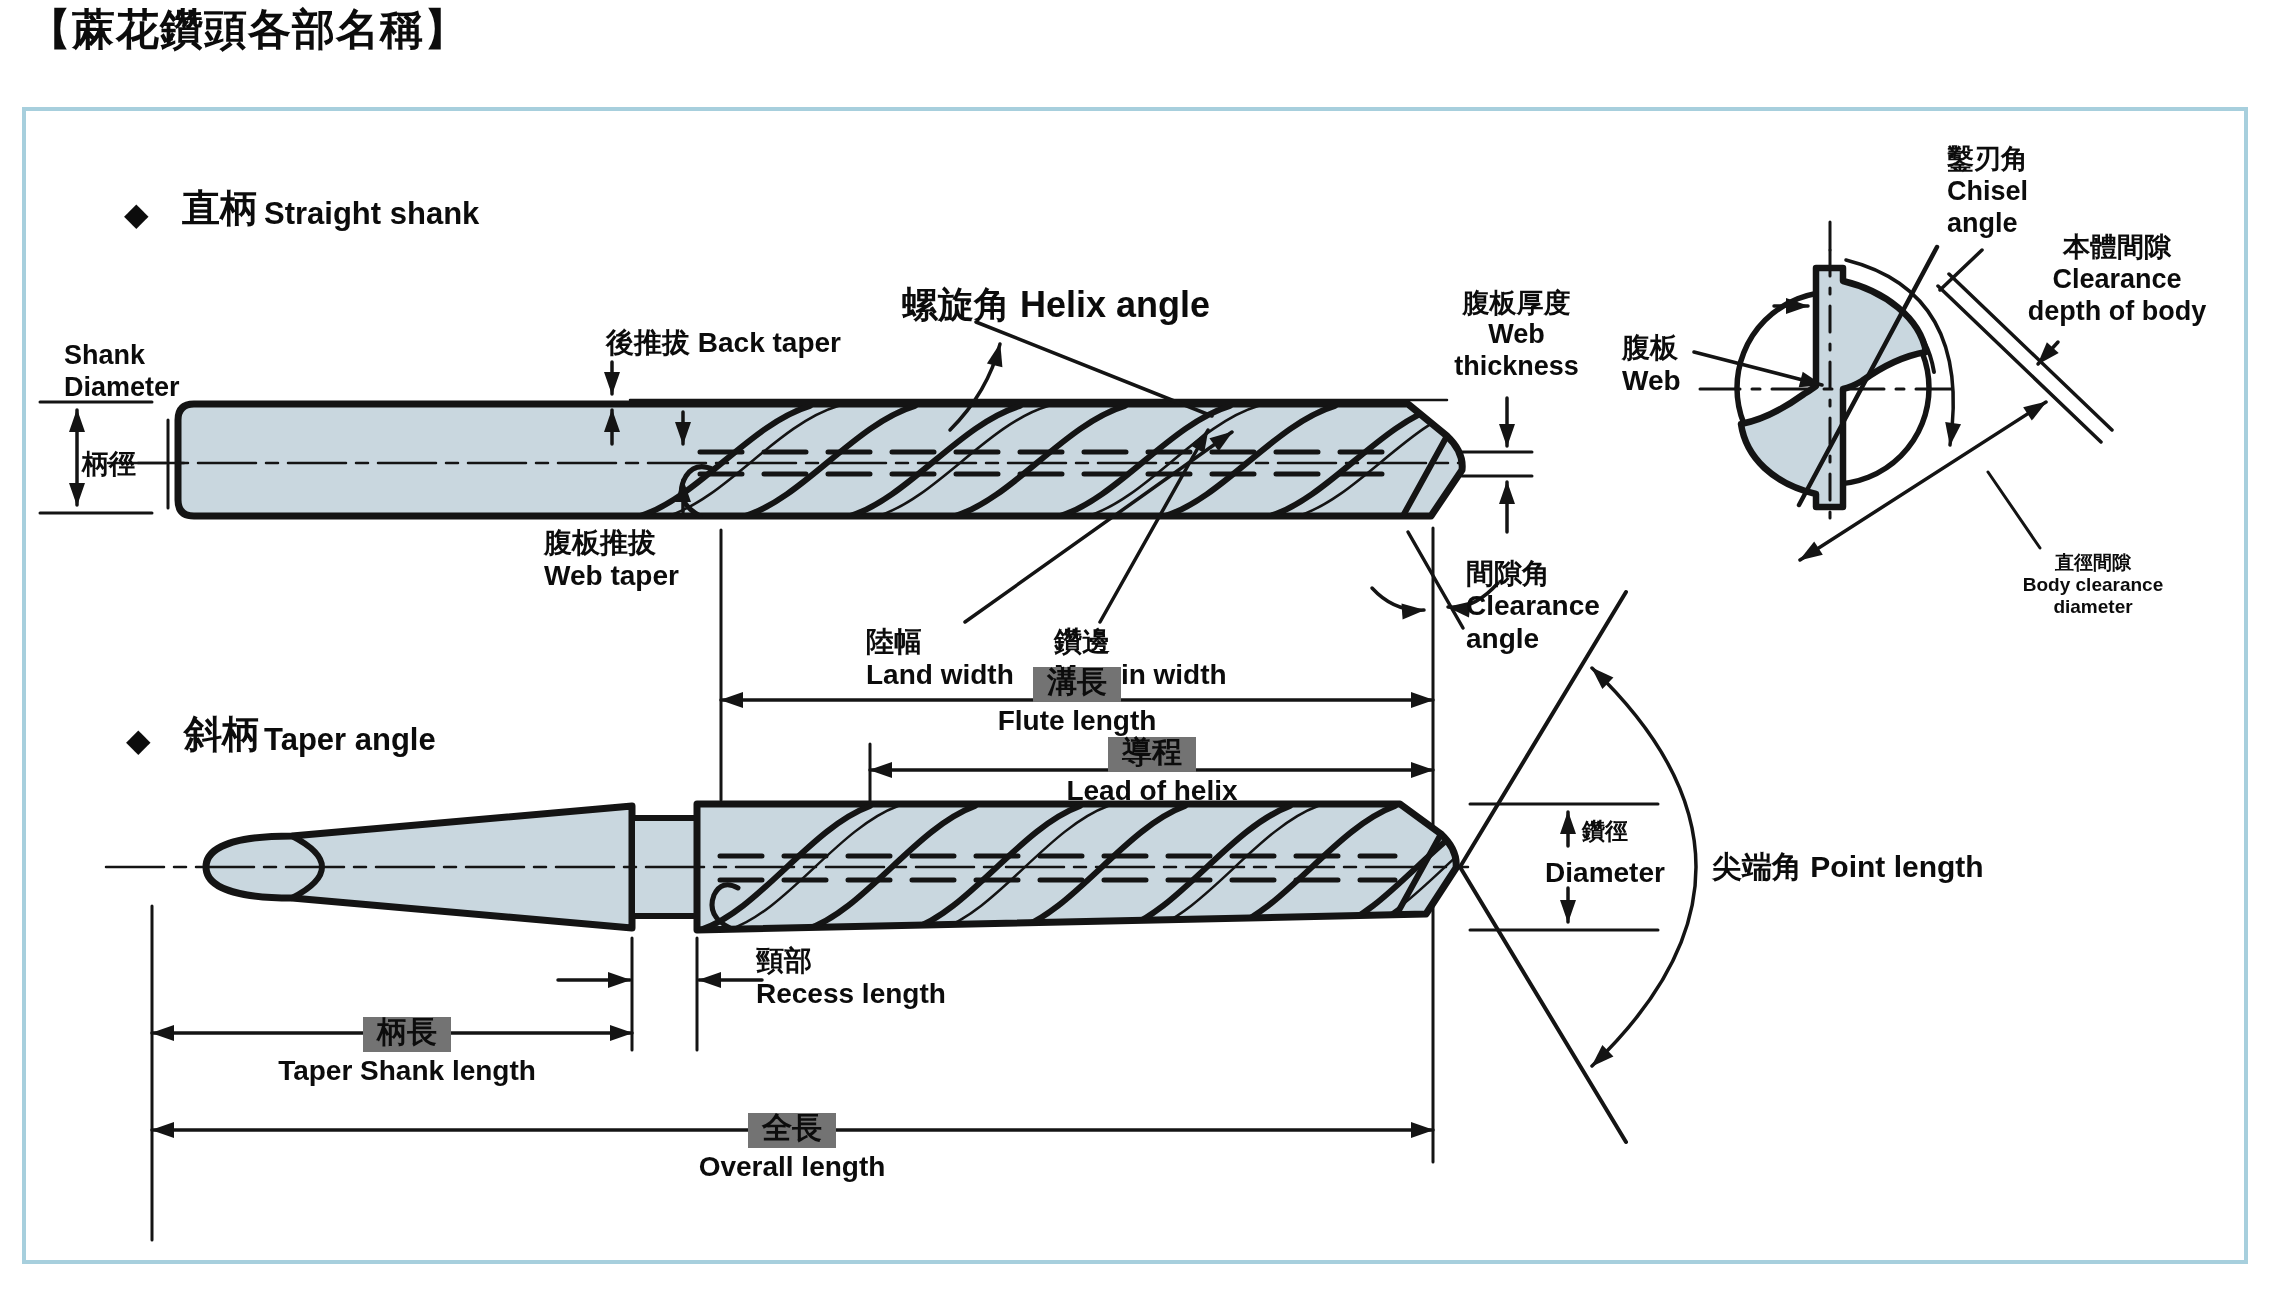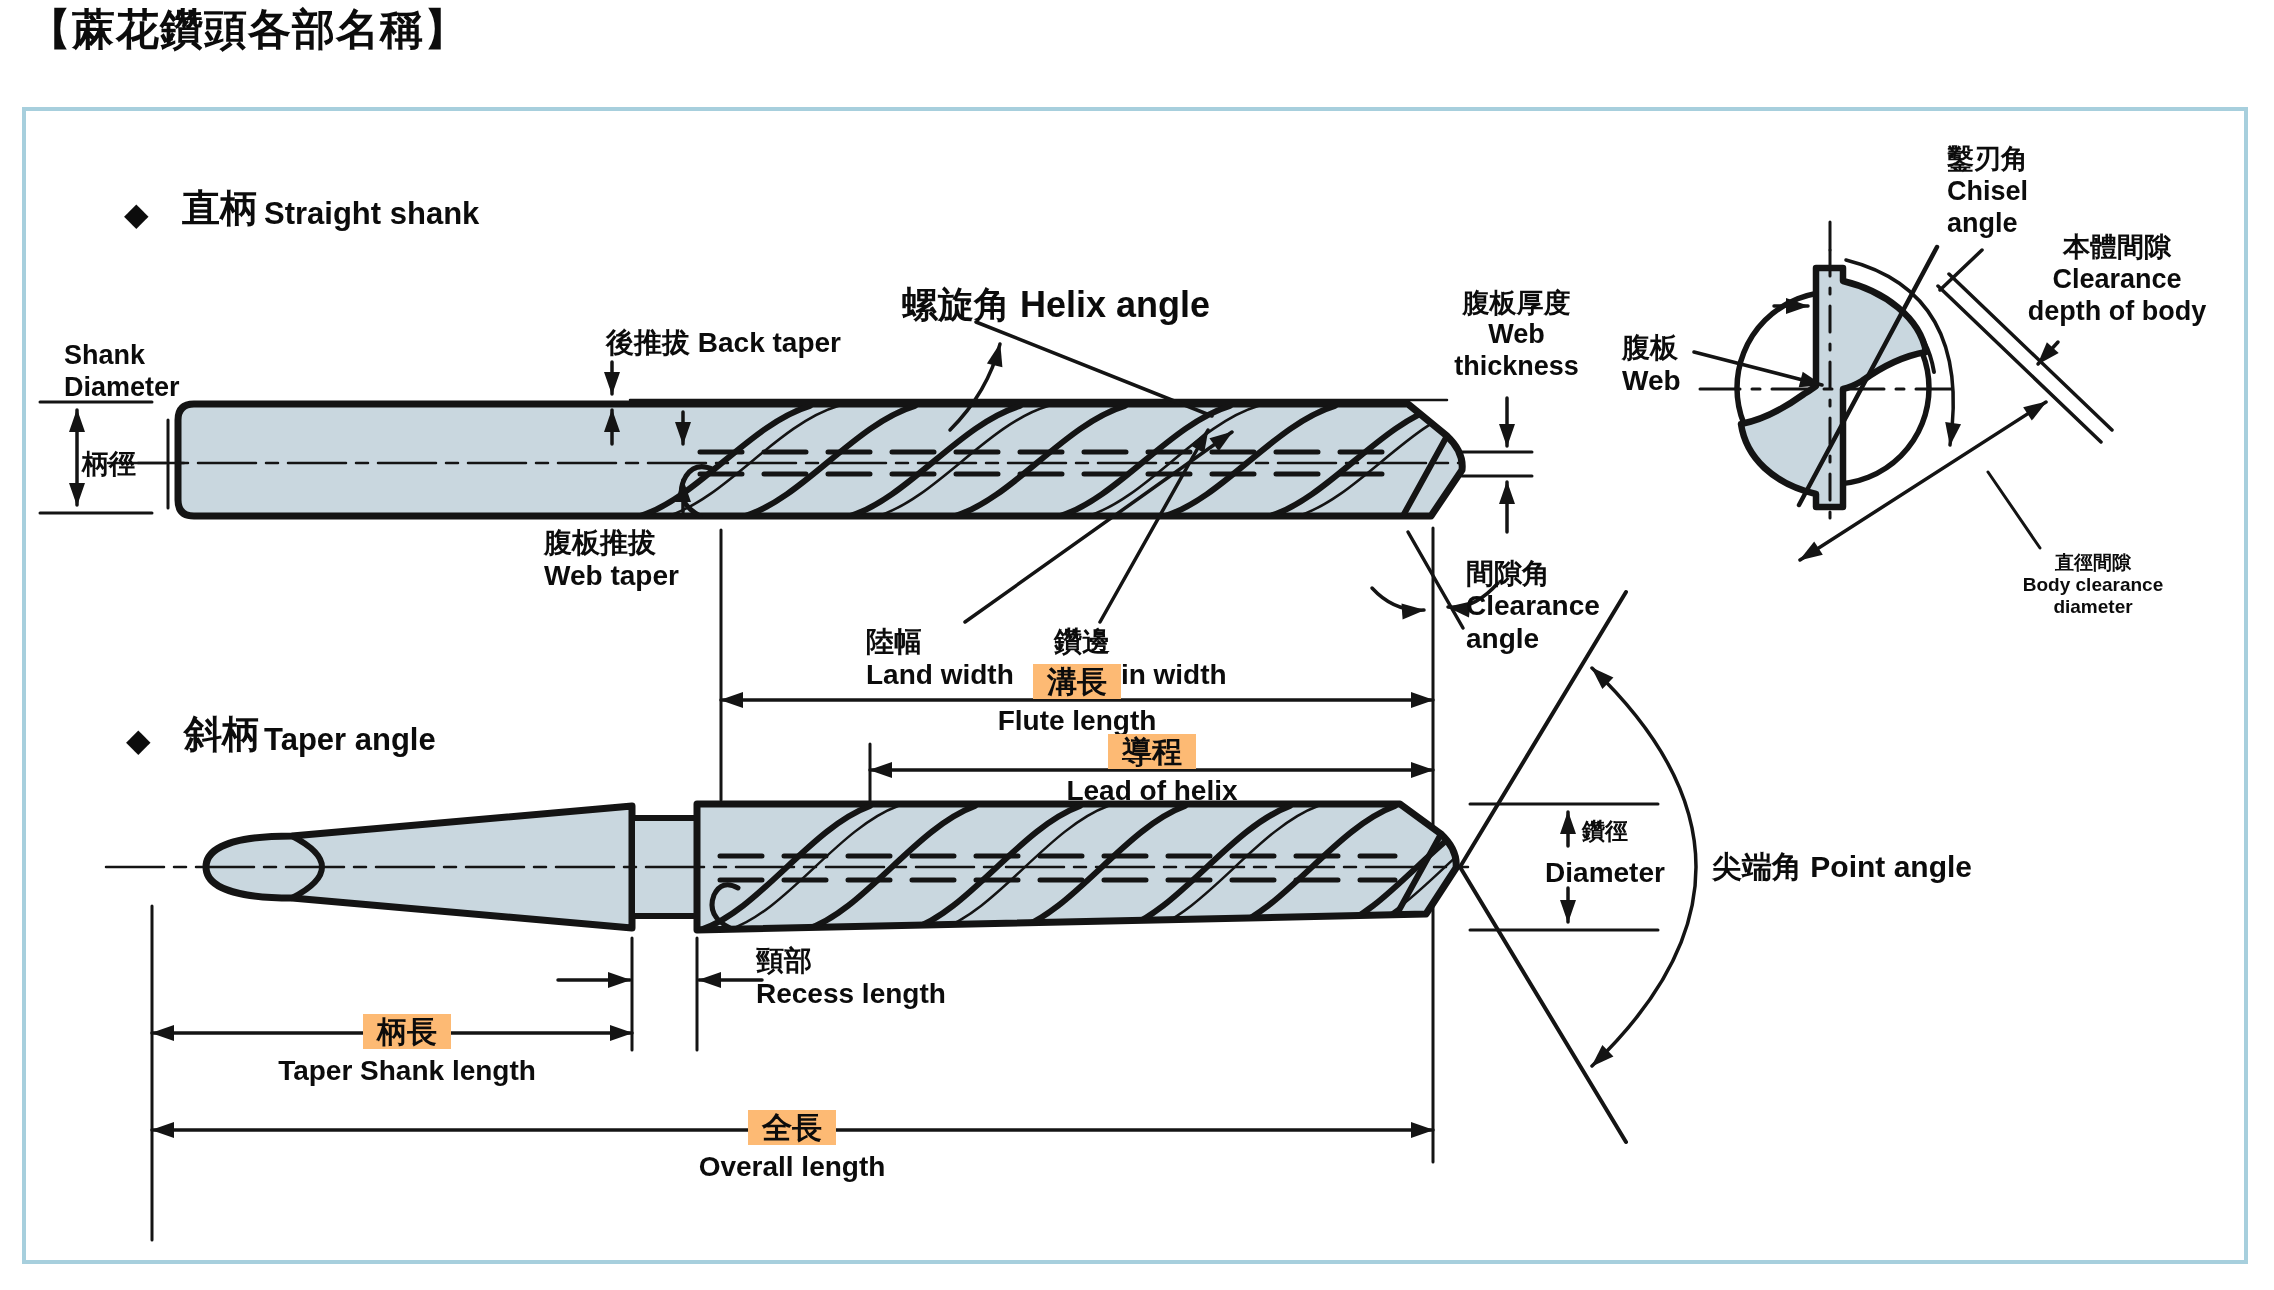--- a/index.html
+++ b/index.html
@@ -2,21 +2,21 @@
 <html><head>
 <meta charset="utf-8">
 <style>
   html,body{margin:0;padding:0;background:#ffffff;}
   #stage{position:relative;width:2274px;height:1290px;background:#ffffff;overflow:hidden;
          font-family:"Liberation Sans","DejaVu Sans",sans-serif;color:#0c0c0c;}
   #frame{position:absolute;left:22px;top:107px;width:2226px;height:1157px;border:4px solid #a7cfdd;box-sizing:border-box;background:#ffffff;}
   svg{position:absolute;left:0;top:0;}
   .lb{position:absolute;font-weight:700;line-height:1.18;white-space:nowrap;z-index:5;}
   .ctr{text-align:center;white-space:normal;}
-  .dimzh{display:inline-block;background:#fdba74;padding:0 14px;}
+  .dimzh{display:inline-block;background:#737373;padding:0 14px;font-family:Liberation Mono, monospace;}
   #title{left:28px;top:4px;font-size:43px;letter-spacing:1px;}
   .hdr-diamond{font-size:32px;}
   .hdr-zh{font-size:38px;}
   .hdr-en{font-size:31px;}
 </style>
 </head>
 <body>
 
 <div id="stage">
 
@@ -245,21 +245,21 @@
   <div class="lb ctr" style="left:1032px;top:734px;width:240px;font-size:30px;">
     <span class="dimzh">導程</span>
   </div>
   <div class="lb ctr" style="left:1012px;top:774px;width:280px;font-size:28px;">Lead of helix</div>
 
   <div class="lb ctr" style="left:1520px;top:818px;width:170px;font-size:23px;">鑽徑</div>
   <div class="lb ctr" style="left:1520px;top:856px;width:170px;font-size:28px;">Diameter</div>
 
   <div class="lb" style="left:1712px;top:849px;font-size:30px;">
     <span>尖端角</span>
-    <span>Point angle</span>
+    <span>Point length</span>
   </div>
 
   <div class="lb" style="left:756px;top:944px;font-size:28px;">
     <div>頸部</div>
     <div>Recess length</div>
   </div>
 
   <div class="lb ctr" style="left:307px;top:1014px;width:200px;font-size:30px;">
     <span class="dimzh">柄長</span>
   </div>

